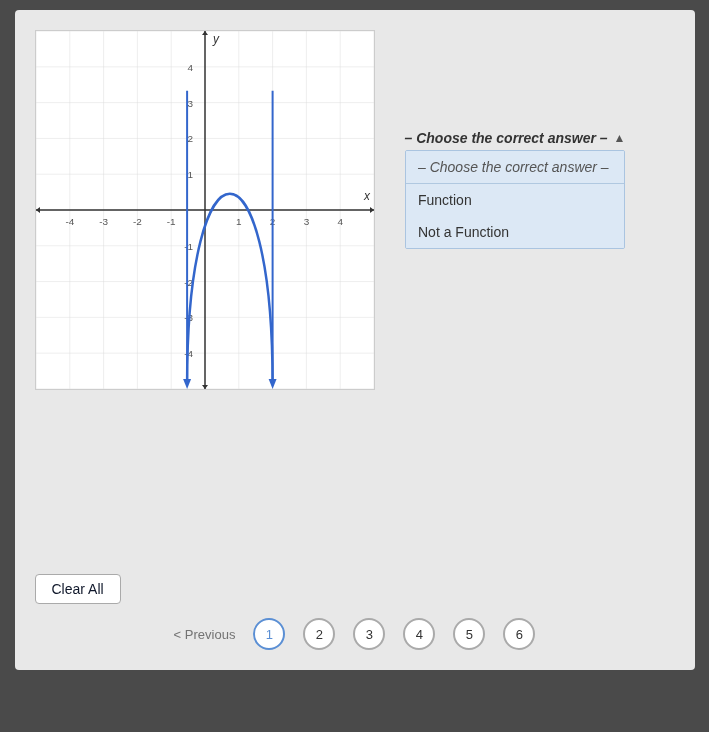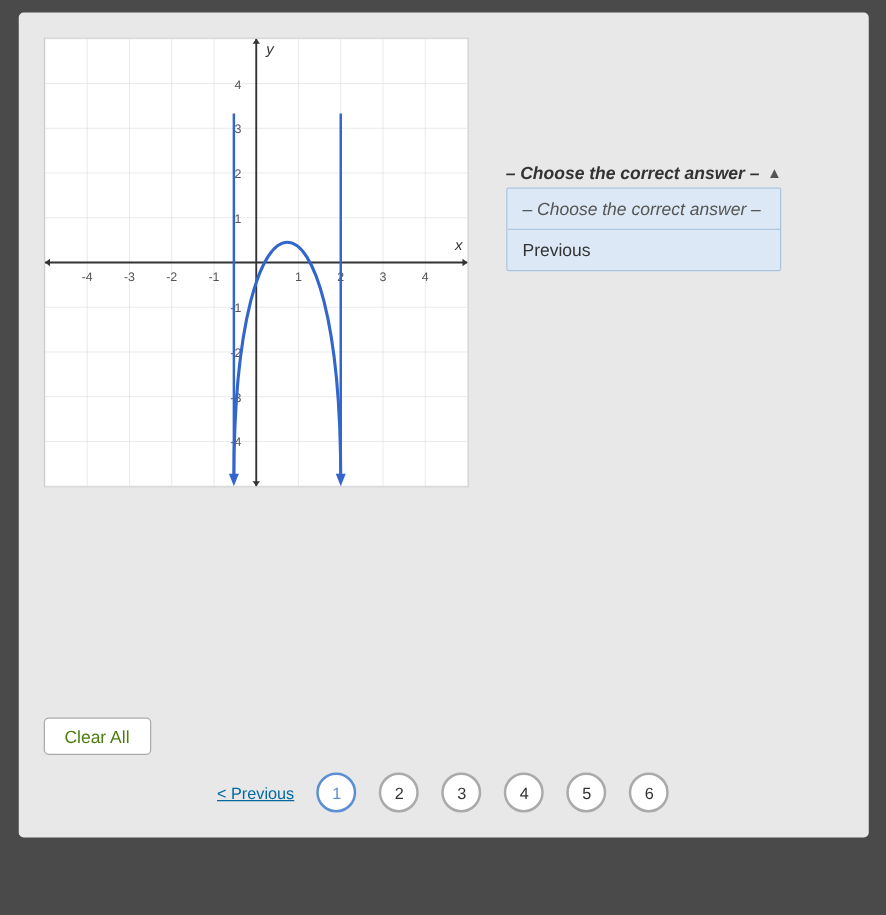--- a/index.html
+++ b/index.html
@@ -102,41 +102,40 @@
       flex-direction: column;
       align-items: flex-start;
       padding: 10px 20px 20px 20px;
     }
 
     .clear-all-btn {
       border: 1px solid #aaa;
       background: #fff;
       padding: 6px 16px;
       font-size: 14px;
-      color: #4d7c0f;
+      color: #0f172a;
       border-radius: 4px;
       cursor: pointer;
       margin-bottom: 14px;
     }
 
     .pagination {
       width: 100%;
       display: flex;
       align-items: center;
       justify-content: center;
       gap: 18px;
     }
 
     .prev-btn {
       font-size: 13px;
-      color: #0369a1;
+      color: #737373;
       cursor: pointer;
       background: none;
       border: none;
-      text-decoration: underline;
     }
 
     .page-circle {
       width: 32px;
       height: 32px;
       border-radius: 50%;
       border: 2px solid #aaa;
       display: flex;
       align-items: center;
       justify-content: center;
@@ -238,21 +237,22 @@
       </svg>
     </div>
 
     <div class="right-panel">
       <div class="dropdown-trigger">
         <span>– Choose the correct answer –</span>
         <span class="chevron">▲</span>
       </div>
       <div class="dropdown-menu">
         <div class="dropdown-item">– Choose the correct answer –</div>
-        <div class="dropdown-item">Previous</div>
+        <div class="dropdown-item">Function</div>
+        <div class="dropdown-item">Not a Function</div>
       </div>
     </div>
 
   </div>
 
   <div class="bottom-area">
     <button class="clear-all-btn">Clear All</button>
 
     <div class="pagination">
       <button class="prev-btn">&lt; Previous</button>

